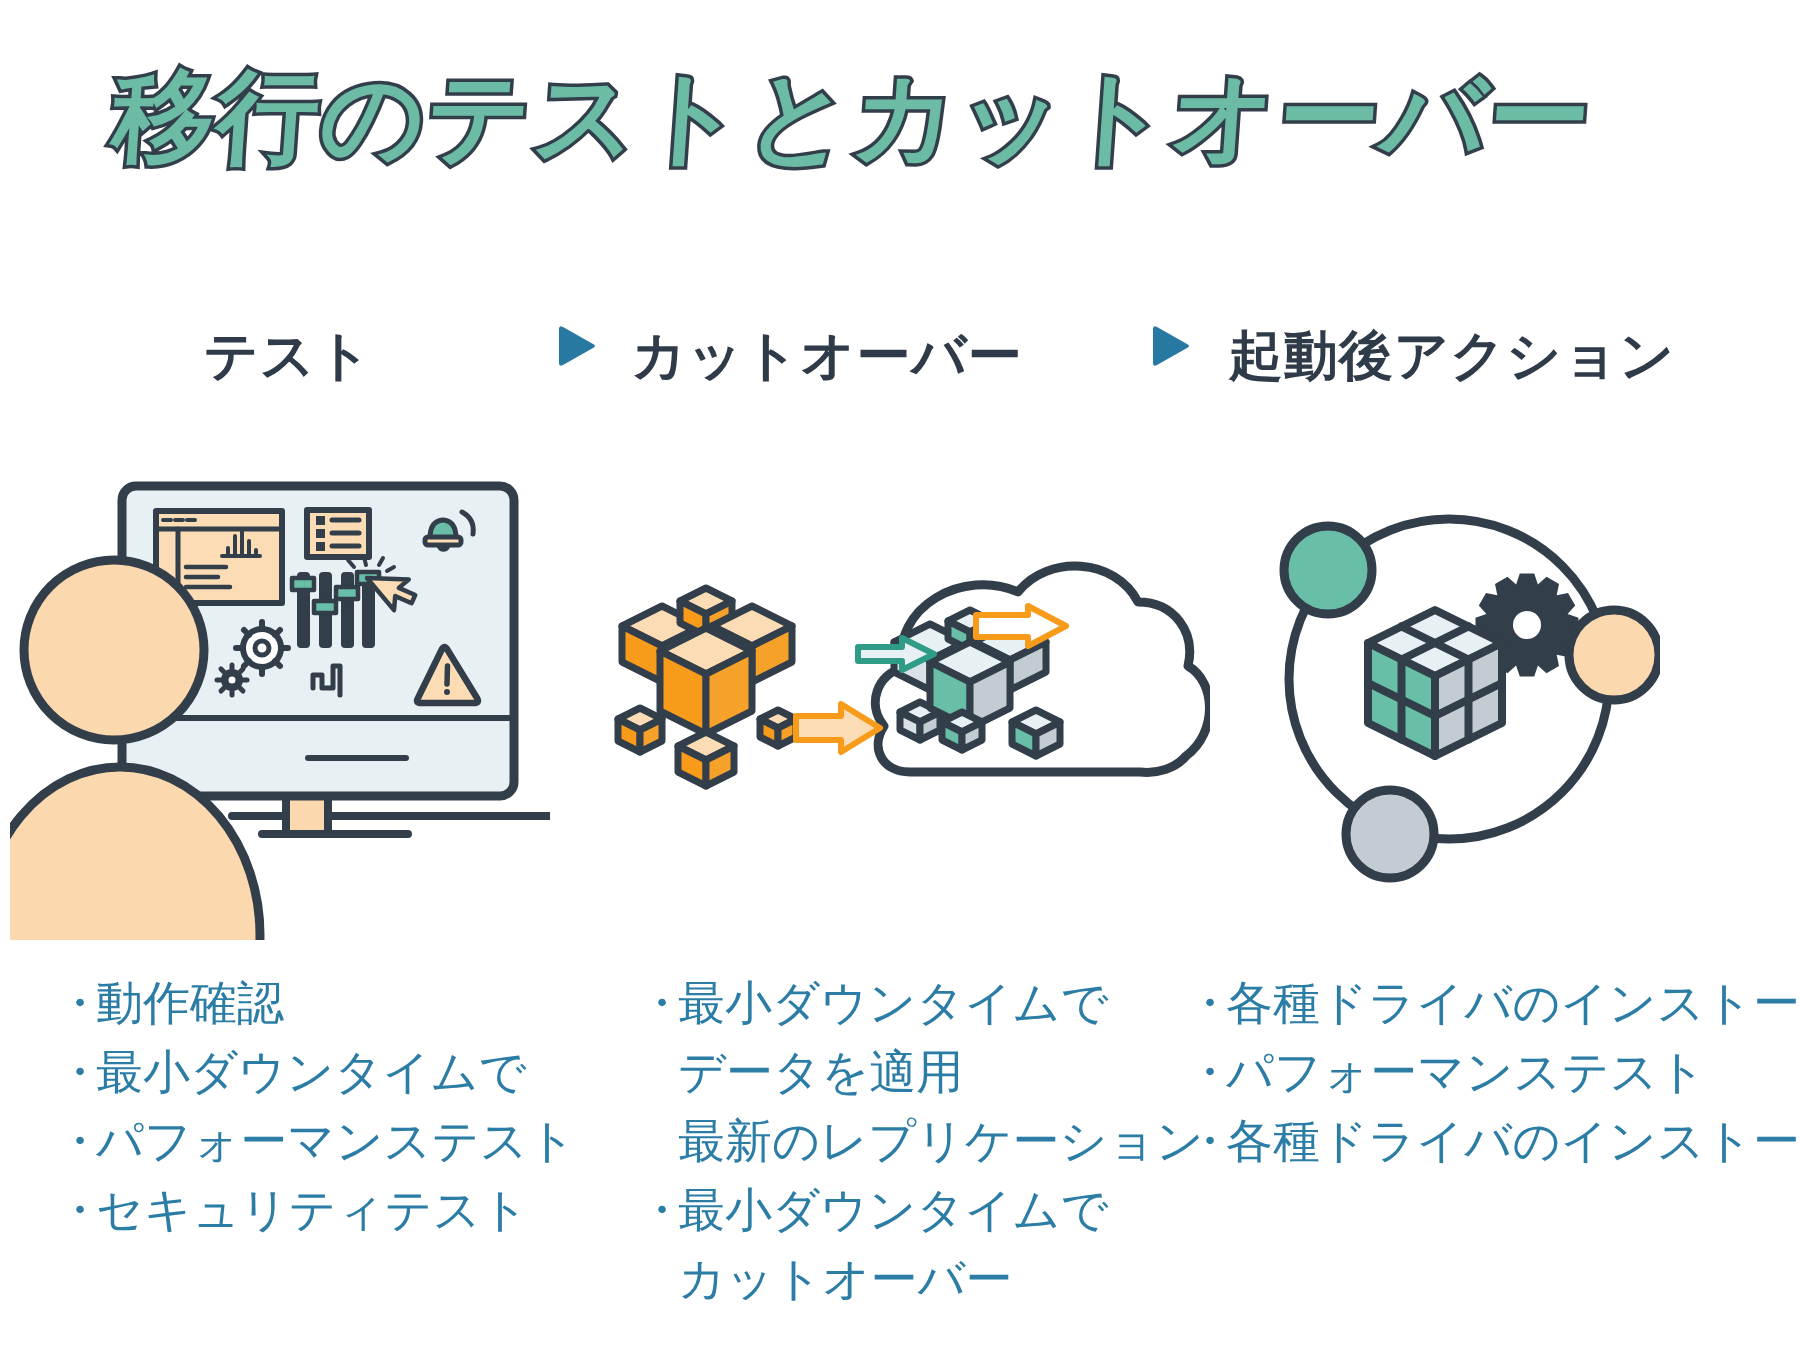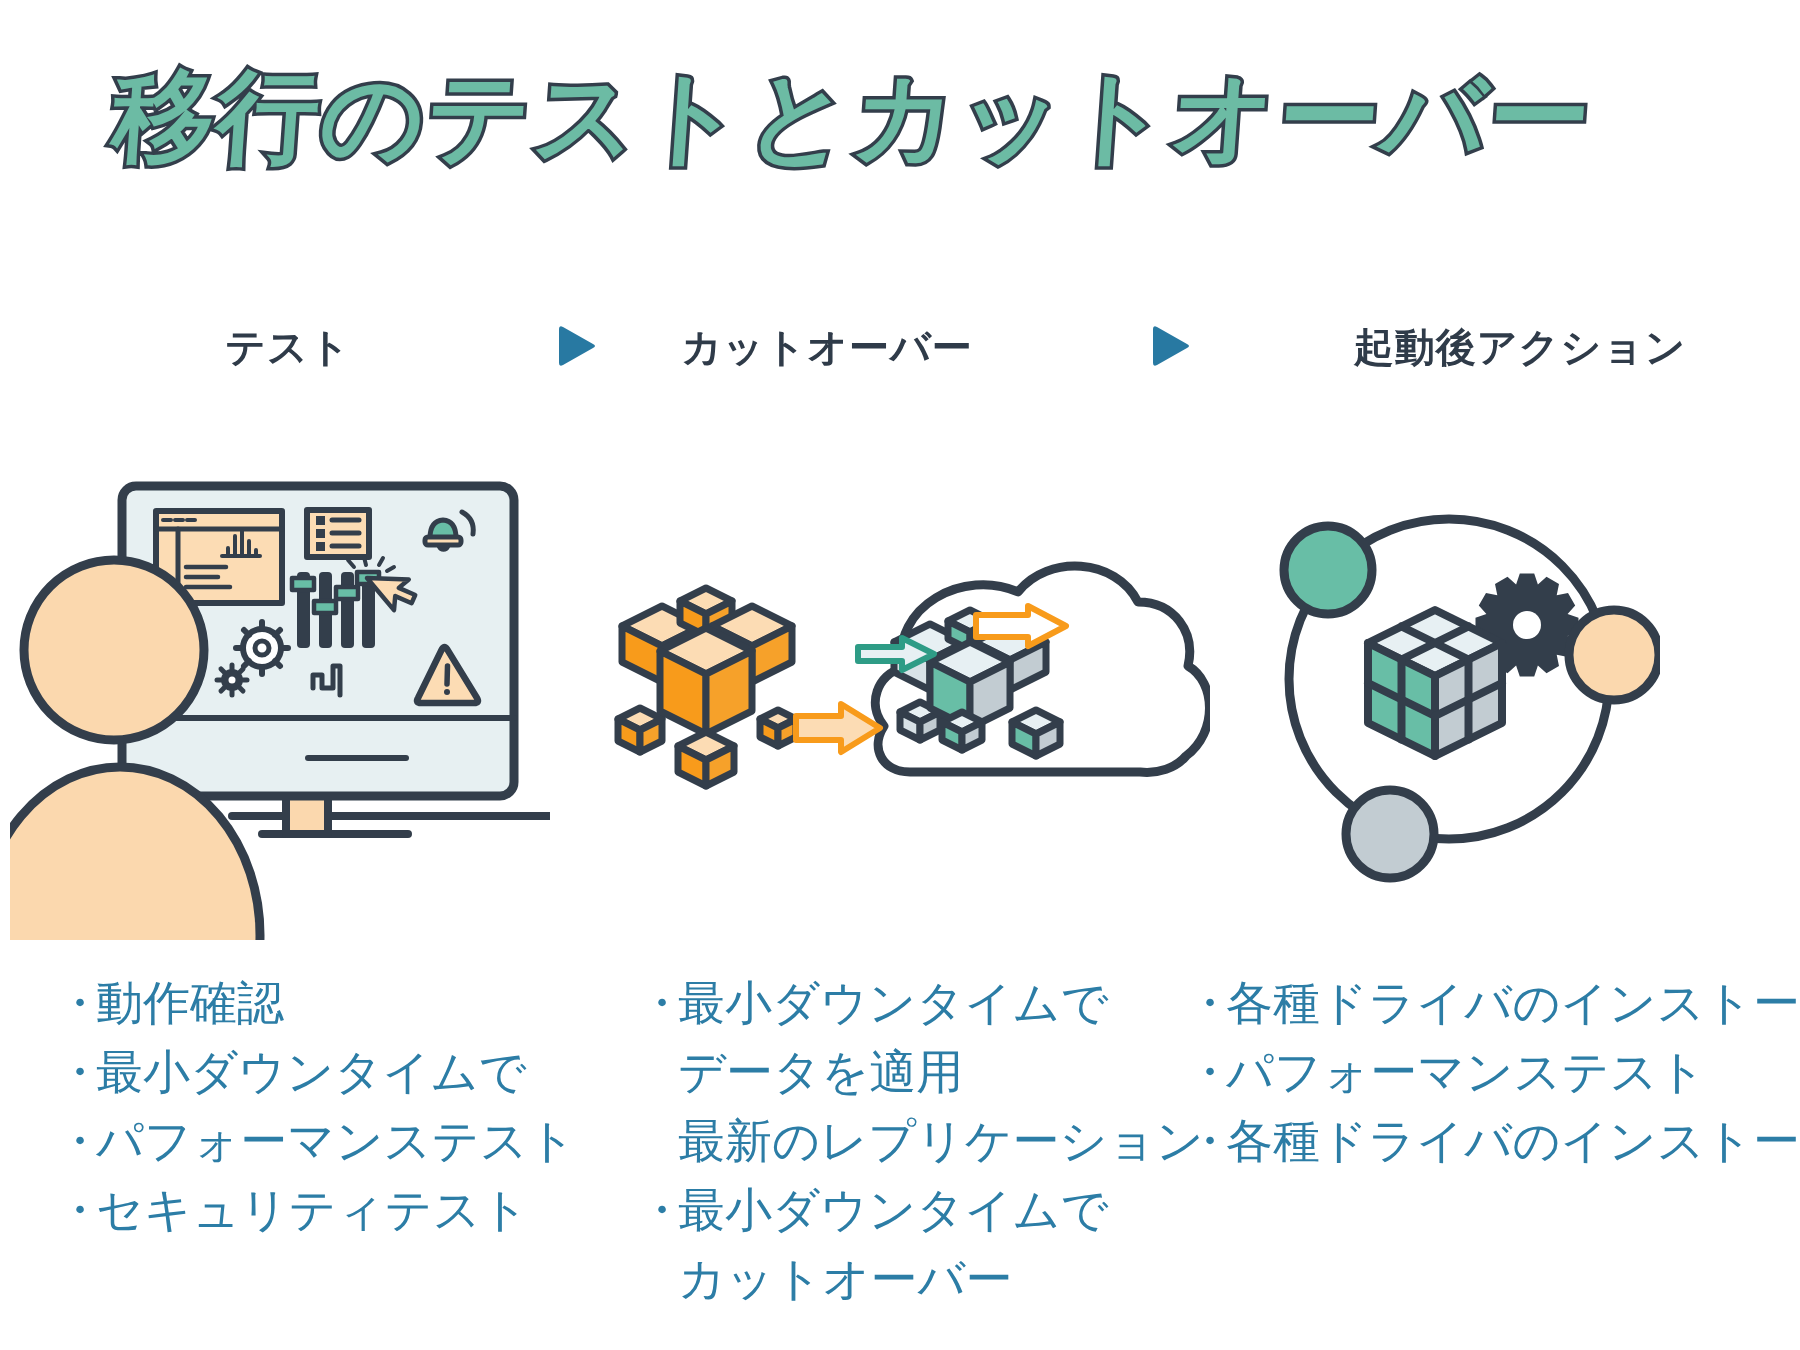--- a/index.html
+++ b/index.html
@@ -11,21 +11,21 @@
     position:absolute; left:108px; top:50px; margin:0;
     font-size:102px; font-weight:800; letter-spacing:2px;
     color:#6CBBA4;
     -webkit-text-stroke:7px #333E4B;
     paint-order:stroke fill;
     transform:skewX(-4deg); transform-origin:0 100%;
     white-space:nowrap;
   }
   .stage-label {
     position:absolute; top:320px; transform:translateX(-50%);
-    font-size:40px; font-weight:700; color:#2F3B49; white-space:nowrap;
+    font-size:54px; font-weight:700; color:#2F3B49; white-space:nowrap;
     letter-spacing:1px;
   }
   .stage-arrow { position:absolute; top:323px; width:42px; height:46px; }
   .illus { position:absolute; }
   svg .ln { stroke:#333E4B; stroke-linecap:round; stroke-linejoin:round; fill:none; }
   svg path, svg rect, svg circle, svg polygon, svg polyline, svg ellipse, svg line {
     stroke-linejoin:round; stroke-linecap:round;
   }
   .bullets { position:absolute; color:#2C7DA6; font-size:47px; line-height:69px; }
   .bitem { display:flex; align-items:flex-start; }
@@ -40,21 +40,21 @@
   <h1 class="title">移行のテストとカットオーバー</h1>
 
   <div class="stage-label" style="left:288px;">テスト</div>
   <svg class="stage-arrow" style="left:556px;" viewBox="0 0 42 46">
     <path d="M 7 4 L 37 21 Q 41 23 37 25 L 7 42 Q 3 44 3 40 L 3 6 Q 3 2 7 4 Z" fill="#2879A2"></path>
   </svg>
   <div class="stage-label" style="left:827px;">カットオーバー</div>
   <svg class="stage-arrow" style="left:1150px;" viewBox="0 0 42 46">
     <path d="M 7 4 L 37 21 Q 41 23 37 25 L 7 42 Q 3 44 3 40 L 3 6 Q 3 2 7 4 Z" fill="#2879A2"></path>
   </svg>
-  <div class="stage-label" style="left:1520px;">起動後アクション</div>
+  <div class="stage-label" style="left:1452px;">起動後アクション</div>
 
   <svg class="illus" style="left:10px; top:410px;" width="540" height="530" viewBox="0 0 540 530">
     <g>
       <line class="ln" x1="222" y1="406" x2="540" y2="406" stroke-width="8"></line>
       <line class="ln" x1="252" y1="424" x2="398" y2="424" stroke-width="8"></line>
     </g>
     <rect x="276" y="378" width="42" height="46" fill="#FBD8AE" stroke="#333E4B" stroke-width="8"></rect>
     <g>
       <rect x="112" y="76" width="392" height="310" rx="14" fill="#E7F0F2" stroke="#333E4B" stroke-width="9"></rect>
       <line class="ln" x1="112" y1="308" x2="504" y2="308" stroke-width="6"></line>

